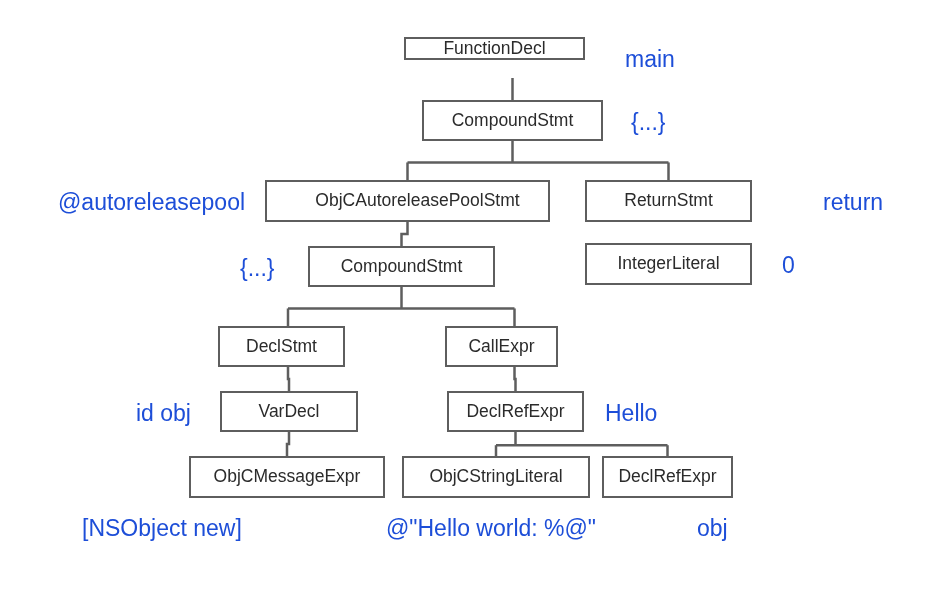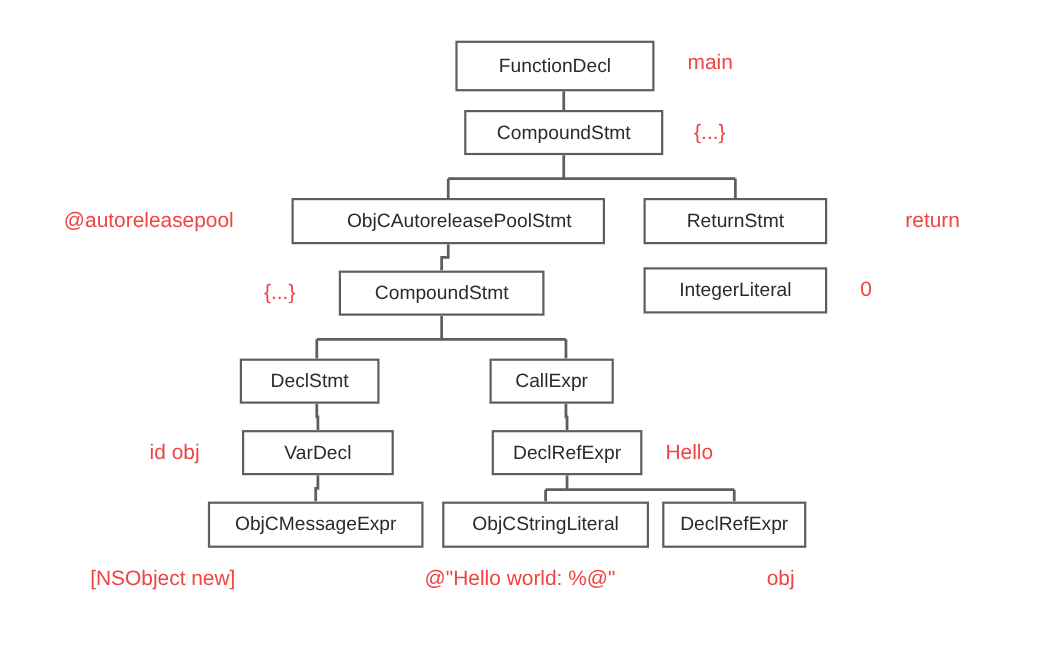--- a/index.html
+++ b/index.html
@@ -48,22 +48,22 @@
     display: flex;
     align-items: center;
     justify-content: center;
     white-space: nowrap;
     z-index: 2;
   }
 
   
   .annot {
     position: absolute;
-    color: #ef4444;
-    font-size: 19px;
+    color: #1d4ed8;
+    font-size: 23px;
     line-height: 1;
     white-space: nowrap;
     z-index: 3;
   }
   .annot.right { text-align: left; }
   .annot.left  { text-align: right; }
 
   
   #connectors {
     position: absolute;
@@ -99,21 +99,21 @@
       <path d="M 288 367 L 288 379 L 289 379 L 289 391"></path>
       <path d="M 289 432 L 289 444 L 287 444 L 287 456"></path>
       <path d="M 514.5 367 L 514.5 379 L 515.5 379 L 515.5 391"></path>
       <line x1="515.5" y1="432" x2="515.5" y2="445.2"></line>
       <line x1="496" y1="445.2" x2="667.5" y2="445.2"></line>
       <line x1="496" y1="445.2" x2="496" y2="456"></line>
       <line x1="667.5" y1="445.2" x2="667.5" y2="456"></line>
     </svg>
 
   <div id="node-layer">
-      <div class="node" style="left: 414px; top: 37px; width: 181px; height: 46px;">FunctionDecl</div>
+      <div class="node" style="left: 404px; top: 37px; width: 181px; height: 23px;">FunctionDecl</div>
       <div class="node" style="left: 422px; top: 100px; width: 181px; height: 41px;">CompoundStmt</div>
       <div class="node" style="left: 265px; top: 180px; width: 285px; height: 42px; padding-left: 20px;">ObjCAutoreleasePoolStmt</div>
       <div class="node" style="left: 585px; top: 180px; width: 167px; height: 42px;">ReturnStmt</div>
       <div class="node" style="left: 585px; top: 243px; width: 167px; height: 42px;">IntegerLiteral</div>
       <div class="node" style="left: 308px; top: 246px; width: 187px; height: 41px;">CompoundStmt</div>
       <div class="node" style="left: 218px; top: 326px; width: 127px; height: 41px;">DeclStmt</div>
       <div class="node" style="left: 445px; top: 326px; width: 113px; height: 41px;">CallExpr</div>
       <div class="node" style="left: 220px; top: 391px; width: 138px; height: 41px;">VarDecl</div>
       <div class="node" style="left: 447px; top: 391px; width: 137px; height: 41px;">DeclRefExpr</div>
       <div class="node" style="left: 189px; top: 456px; width: 196px; height: 42px;">ObjCMessageExpr</div>

